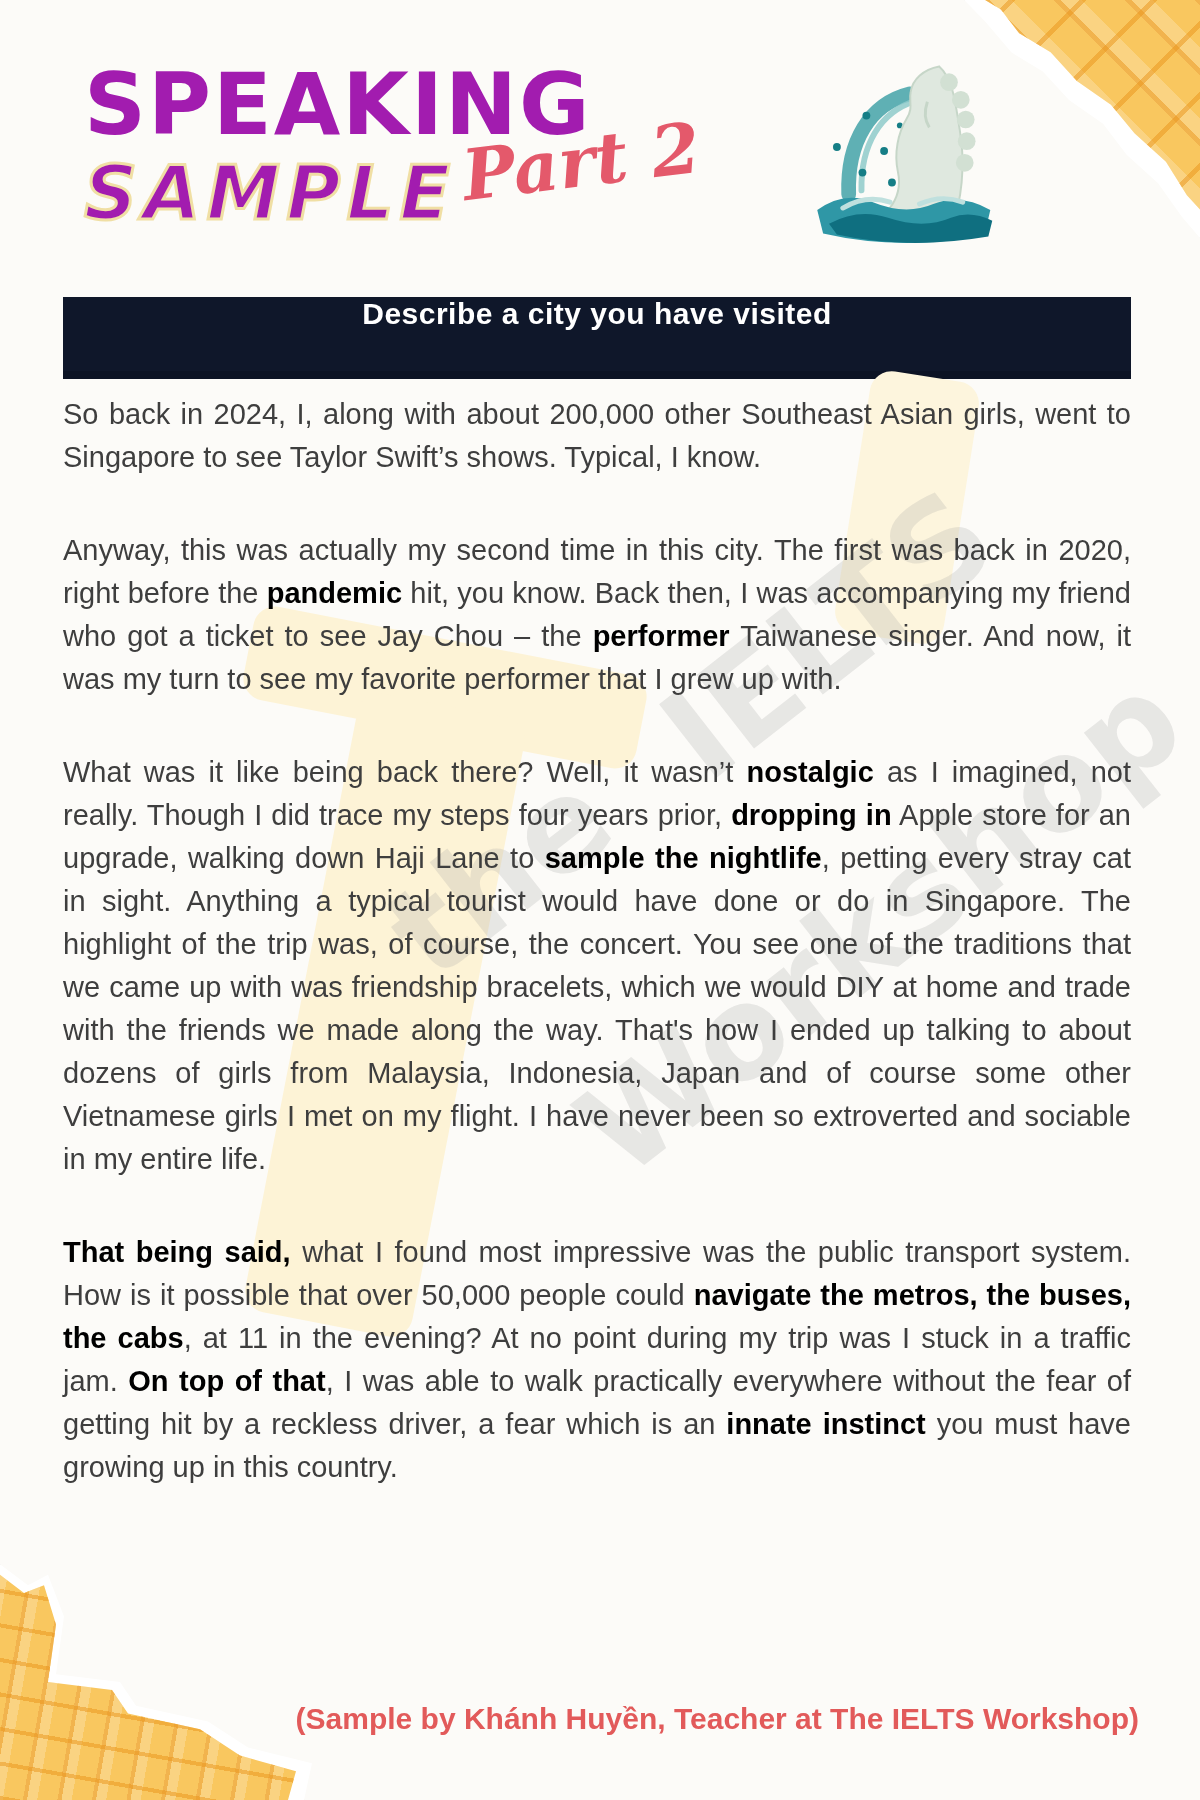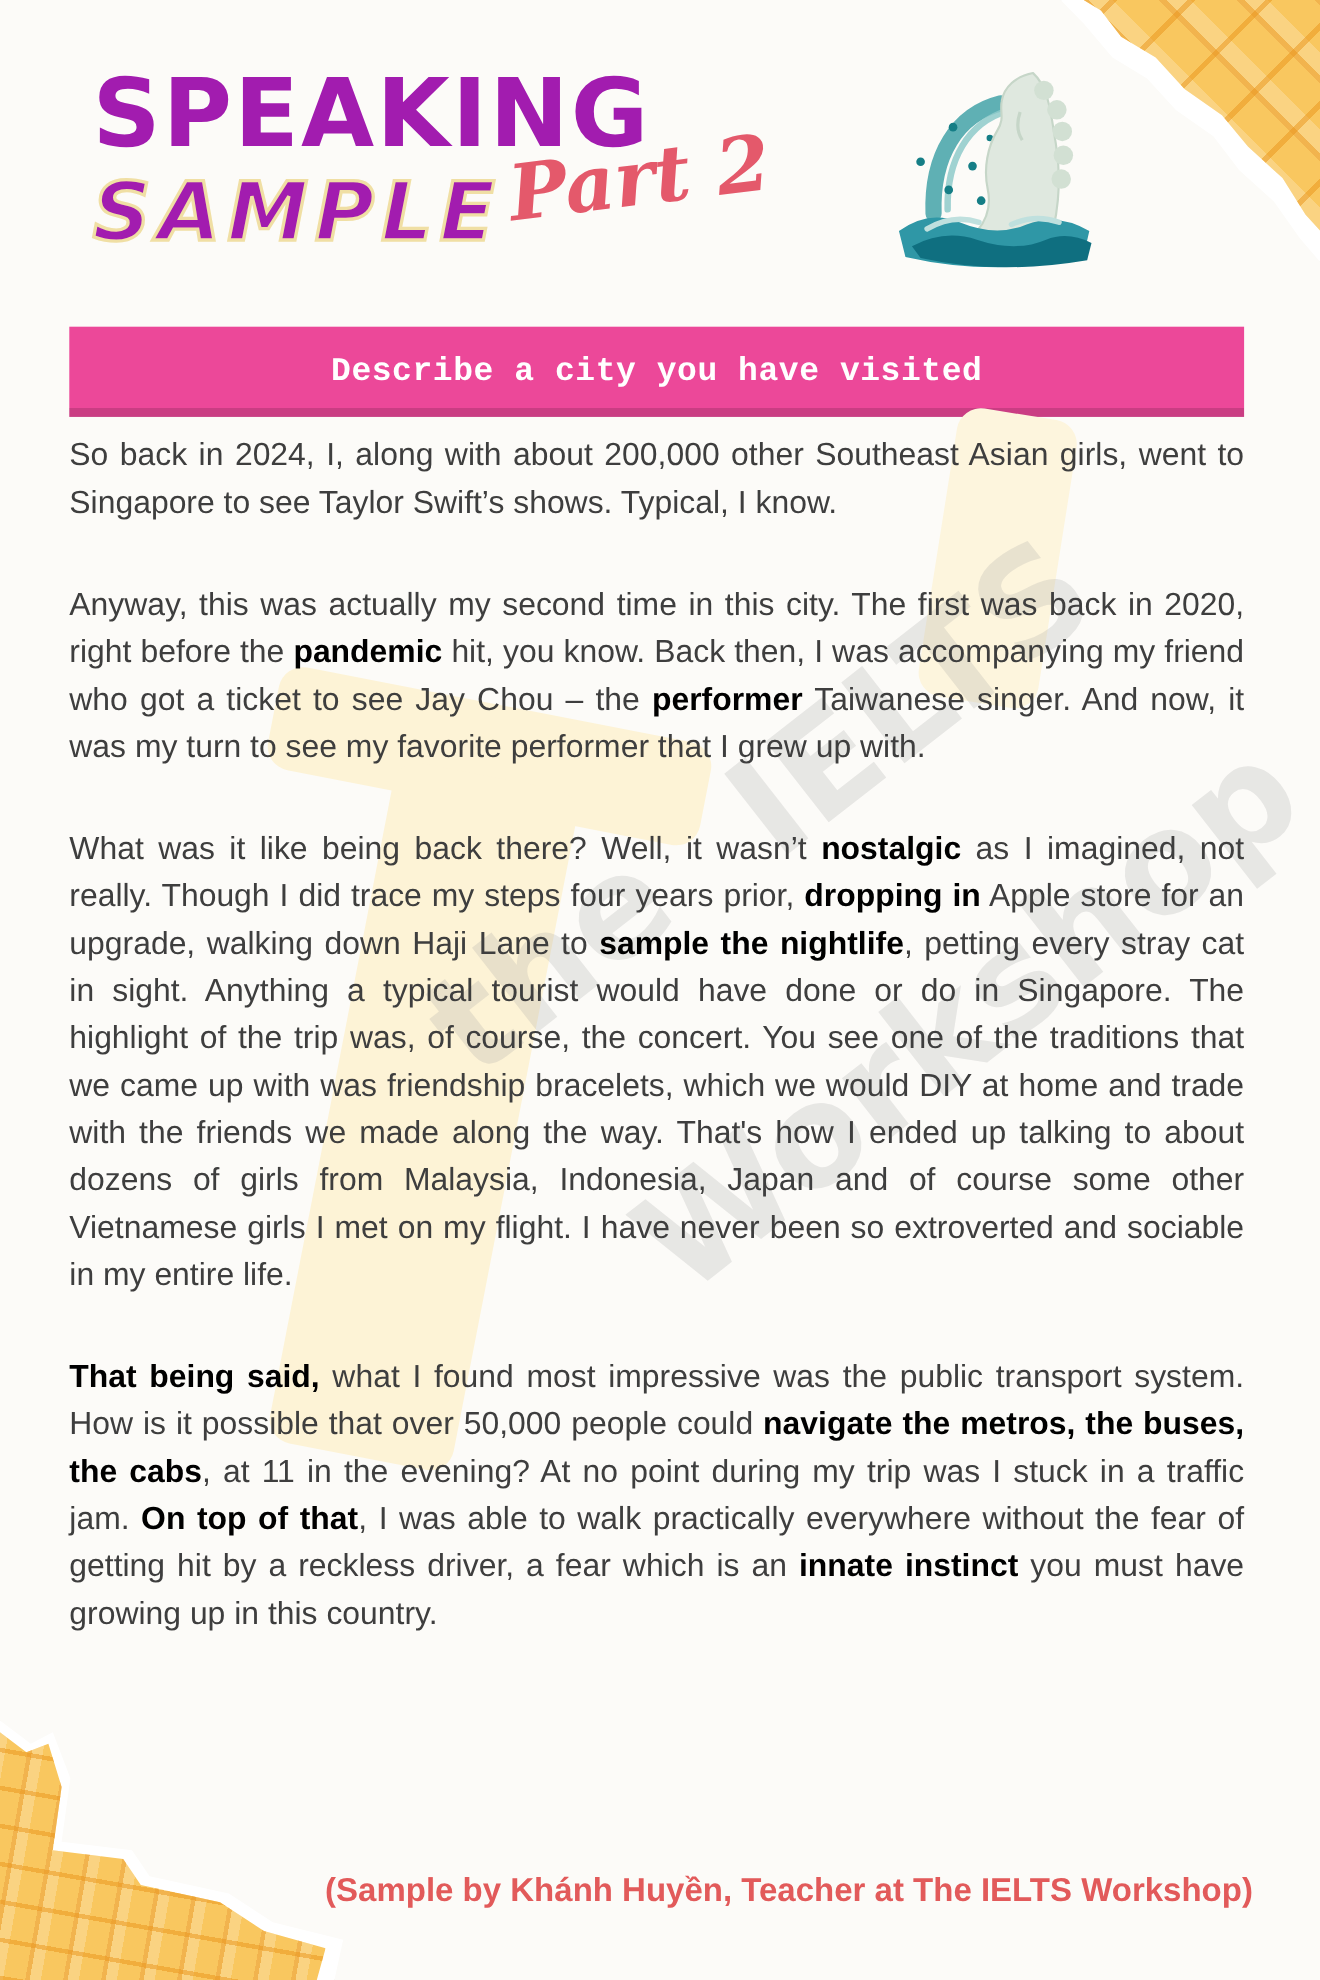--- a/index.html
+++ b/index.html
@@ -33,22 +33,22 @@
   .title{position:absolute;left:84px;top:58px;font-family:"DejaVu Sans",sans-serif;
     font-weight:800;font-size:86px;line-height:92px;letter-spacing:2px;color:#a21caf;}
   .subtitle{position:absolute;left:84px;top:150px;font-family:"DejaVu Sans",sans-serif;
     font-weight:800;font-size:74px;letter-spacing:6px;color:#a21caf;
     -webkit-text-stroke:3px #f0dfa4;text-stroke:3px #f0dfa4;font-style:italic;}
   .script{position:absolute;left:462px;top:120px;font-family:"DejaVu Serif",serif;
     font-style:italic;font-weight:bold;font-size:70px;color:#e4596b;transform:rotate(-7deg);}
   .merlion{position:absolute;left:772px;top:56px;width:236px;height:188px;}
   
   .banner{position:absolute;left:63px;top:297px;width:1068px;height:82px;
-    background:#ec4899;box-shadow:inset 0 -8px 0 rgba(0,0,0,.14);
-    display:flex;align-items:center;justify-content:center;font-family:Liberation Mono, monospace;}
+    background:#0f172a;box-shadow:inset 0 -8px 0 rgba(0,0,0,.14);
+    display:flex;justify-content:center;}
   .banner span{color:#ffffff;font-weight:bold;font-size:30px;letter-spacing:.5px;}
   
   .wm{position:absolute;z-index:1;pointer-events:none;}
   .wm-word{font-family:"DejaVu Sans",sans-serif;font-weight:800;font-size:128px;
     color:rgba(160,160,160,.22);transform:rotate(-38deg);white-space:nowrap;}
   .wm-the{left:380px;top:800px;}
   .wm-ielts{left:640px;top:560px;}
   .wm-workshop{left:520px;top:850px;}
   .wm-shape{background:#fdf3d6;border-radius:22px;}
   .wm-s1{left:245px;top:640px;width:400px;height:95px;transform:rotate(11deg);}

